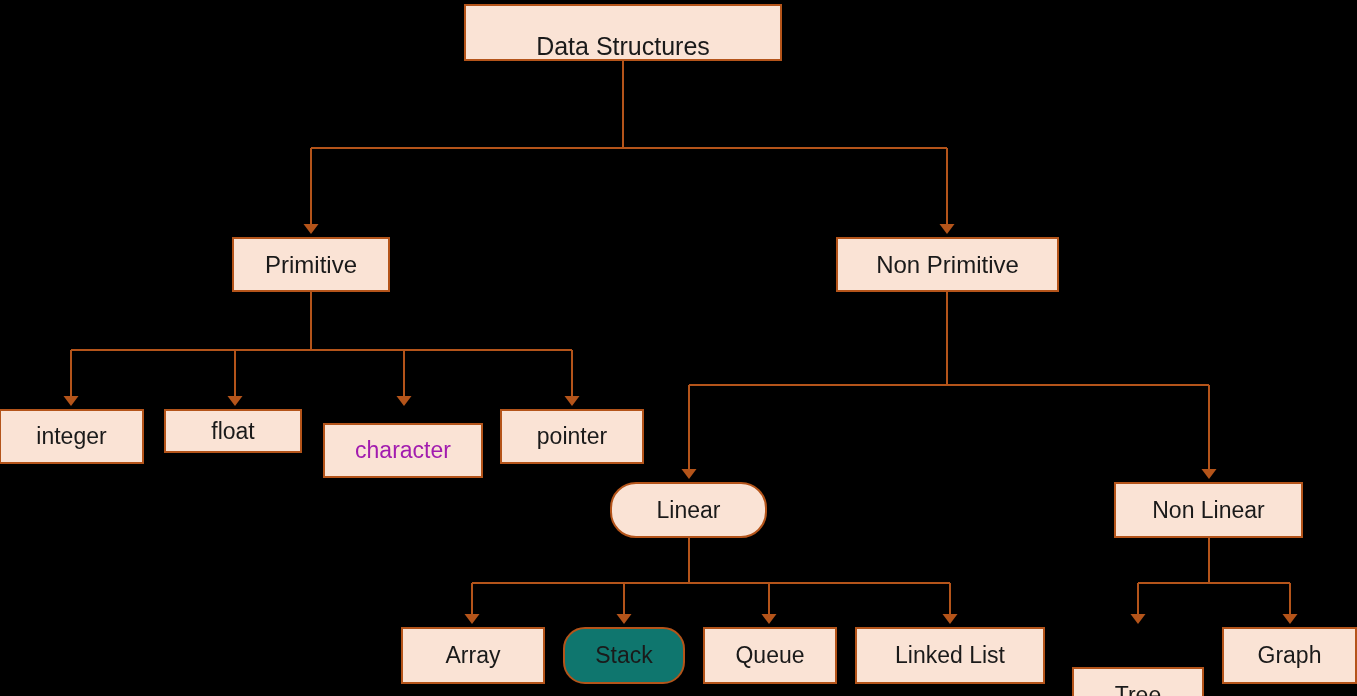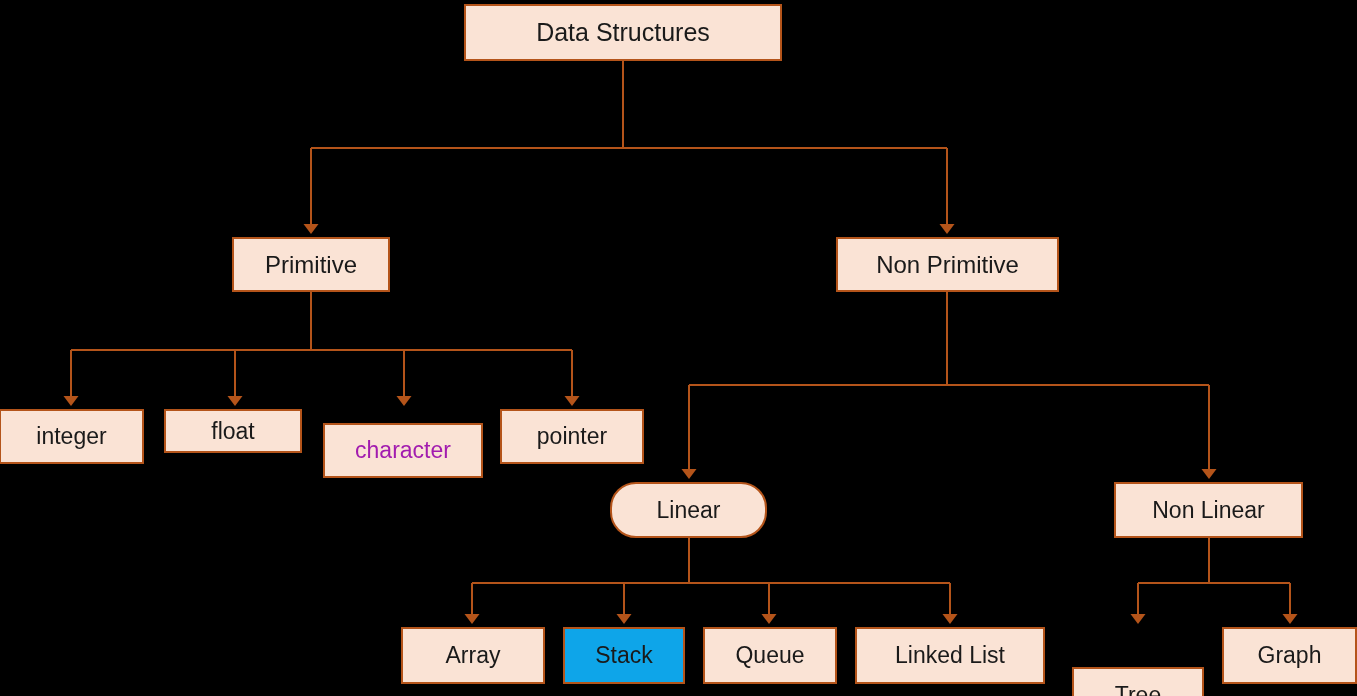--- a/index.html
+++ b/index.html
@@ -33,21 +33,21 @@
     align-items: center;
     justify-content: center;
     color: #1a1a1a;
     font-weight: 400;
     line-height: 1;
     white-space: nowrap;
   }
   .node-label {
     display: block;
   }
-  .lvl0 { font-size: 25px; }
+  .lvl0 { font-size: 25px; align-items: flex-end; }
   .lvl1 { font-size: 24px; }
   .lvl2 { font-size: 23px; }
   .lvl3 { font-size: 23px; }
 </style>
 </head>
 <body>
 
 <div id="canvas">
 
   <svg id="edges" viewBox="0 0 1357 696">
@@ -107,21 +107,21 @@
   </div>
   <div class="node lvl2" style="left: 610px; top: 482px; width: 157px; height: 56px; background: rgb(250, 227, 213); border-color: rgb(180, 84, 26); color: rgb(26, 26, 26); border-radius: 26px;">
     <span class="node-label">Linear</span>
   </div>
   <div class="node lvl2" style="left: 1114px; top: 482px; width: 189px; height: 56px; background: rgb(250, 227, 213); border-color: rgb(180, 84, 26); color: rgb(26, 26, 26);">
     <span class="node-label">Non Linear</span>
   </div>
   <div class="node lvl3" style="left: 401px; top: 627px; width: 144px; height: 57px; background: rgb(250, 227, 213); border-color: rgb(180, 84, 26); color: rgb(26, 26, 26);">
     <span class="node-label">Array</span>
   </div>
-  <div class="node lvl3" style="left: 563px; top: 627px; width: 122px; height: 57px; background: #0ea5e9; border-color: rgb(180, 84, 26); color: rgb(26, 26, 26);">
+  <div class="node lvl3" style="left: 563px; top: 627px; width: 122px; height: 57px; background: #0f766e; border-color: rgb(180, 84, 26); color: rgb(26, 26, 26); border-radius: 22px;">
     <span class="node-label">Stack</span>
   </div>
   <div class="node lvl3" style="left: 703px; top: 627px; width: 134px; height: 57px; background: rgb(250, 227, 213); border-color: rgb(180, 84, 26); color: rgb(26, 26, 26);">
     <span class="node-label">Queue</span>
   </div>
   <div class="node lvl3" style="left: 855px; top: 627px; width: 190px; height: 57px; background: rgb(250, 227, 213); border-color: rgb(180, 84, 26); color: rgb(26, 26, 26);">
     <span class="node-label">Linked List</span>
   </div>
   <div class="node lvl3" style="left: 1072px; top: 627px; width: 132px; height: 57px; background: rgb(250, 227, 213); border-color: rgb(180, 84, 26); color: rgb(26, 26, 26); margin-top: 40px;">
     <span class="node-label">Tree</span>

